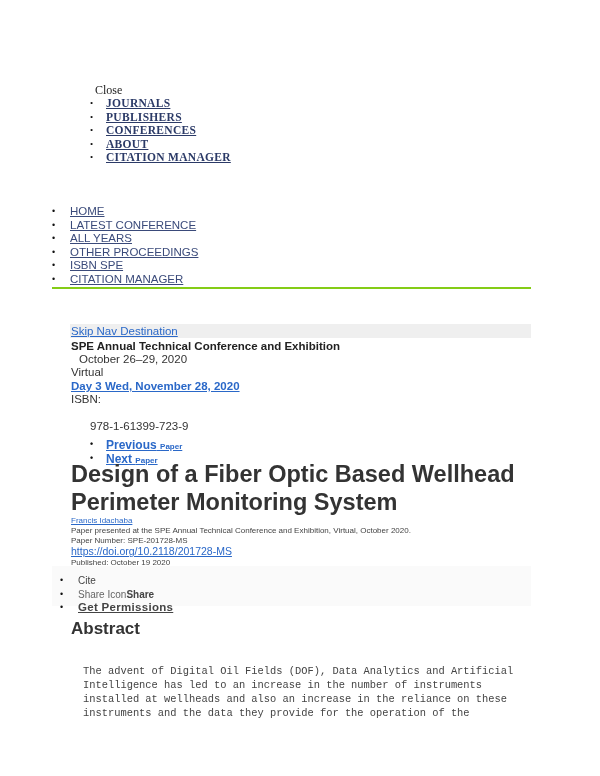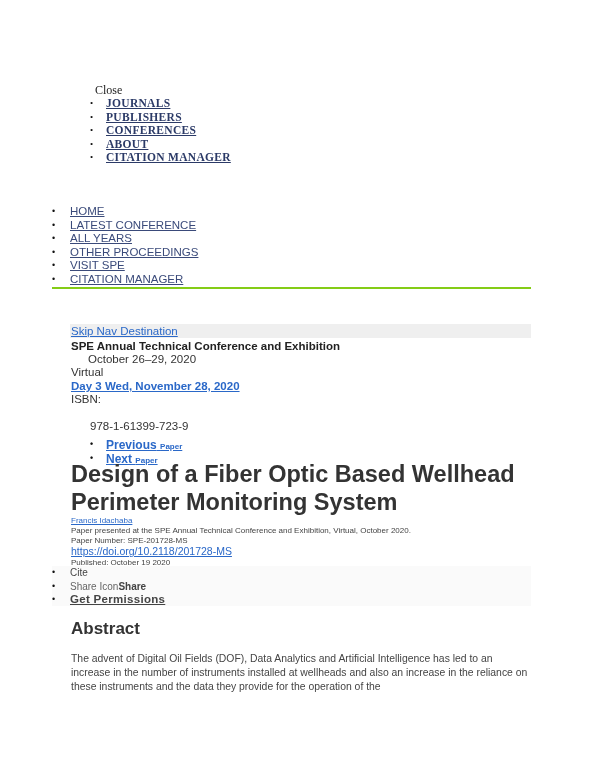--- a/index.html
+++ b/index.html
@@ -15,69 +15,69 @@
   
   .nav-list { position: absolute; left: 52px; top: 205px; width: 479px; margin: 0; padding: 0; list-style: none; border-bottom: 2px solid #84cc16; }
   .nav-list li { position: relative; height: 13.6px; line-height: 13.6px; padding-left: 18px; font-size: 11.5px; }
   .nav-list li::before { content: "•"; position: absolute; left: 0; top: 0; font-size: 9px; color: #111; }
   .nav-list a { color: #3a4a7a; text-decoration: underline; }
 
   
   .skip-band { position: absolute; left: 70px; top: 324px; width: 461px; height: 14px; background: #efefef; }
   .skip-link { position: absolute; left: 71px; top: 324px; font-size: 11.5px; color: #2a68c8; text-decoration: underline; line-height: 14px; }
   .conf-title { position: absolute; left: 71px; top: 339px; font-size: 11.5px; font-weight: bold; color: #222; line-height: 14px; }
-  .conf-dates { position: absolute; left: 88px; top: 352px; font-size: 11.5px; color: #333; line-height: 14px; }
+  .conf-dates { position: absolute; left: 79px; top: 352px; font-size: 11.5px; color: #333; line-height: 14px; }
   .conf-location { position: absolute; left: 71px; top: 365px; font-size: 11.5px; color: #333; line-height: 14px; }
   .day-link { position: absolute; left: 71px; top: 379px; font-size: 11.5px; font-weight: bold; color: #2a68c8; text-decoration: underline; line-height: 14px; }
   .isbn-label { position: absolute; left: 71px; top: 392px; font-size: 11.5px; color: #333; line-height: 14px; }
   .isbn-value { position: absolute; left: 71px; top: 419px; font-size: 11.5px; color: #333; line-height: 14px; margin-left: 19px; }
 
   .paper-nav { position: absolute; left: 90px; top: 433px; margin: 0; padding: 0; list-style: none; }
   .paper-nav li { position: relative; height: 13.5px; line-height: 22px; padding-left: 16px; font-weight: bold; }
   .paper-nav li::before { content: "•"; position: absolute; left: 0; top: 0; font-size: 9px; color: #111; }
   .paper-nav a { color: #2a68c8; text-decoration: underline; font-size: 12px; }
   .paper-nav a .small { font-size: 8px; }
 
   .article-title { position: absolute; left: 71px; top: 460px; width: 470px; margin: 0; font-size: 23.5px; line-height: 28px; font-weight: bold; color: #333; }
 
   .author-link { position: absolute; left: 71px; top: 515px; font-size: 8px; color: #2a68c8; text-decoration: underline; line-height: 11px; }
   .presented { position: absolute; left: 71px; top: 525px; font-size: 8px; color: #444; line-height: 11px; white-space: nowrap; }
   .paper-number { position: absolute; left: 71px; top: 535px; font-size: 8px; color: #444; line-height: 11px; }
   .doi-link { position: absolute; left: 71px; top: 545px; font-size: 10.5px; color: #2a68c8; text-decoration: underline; line-height: 13px; }
   .published { position: absolute; left: 71px; top: 557px; font-size: 8px; color: #444; line-height: 11px; }
 
   .tools-band { position: absolute; left: 52px; top: 566px; width: 479px; height: 40px; background: #fafafa; }
-  .tools { position: absolute; left: 52px; top: 566px; margin: 0; padding: 0; list-style: none; }
+  .tools { position: absolute; left: 52px; top: 566px; margin: 8px; padding: 0; list-style: none; }
   .tools li { position: relative; height: 13.5px; line-height: 13.5px; padding-left: 18px; font-size: 10px; color: #444; }
   .tools li::before { content: "•"; position: absolute; left: 0; top: 0; font-size: 9px; color: #111; }
   .tools .share-icon-label { color: #666; }
   .tools .share-text { font-weight: bold; color: #444; }
   .tools a.perm { font-size: 11.5px; font-weight: bold; color: #444; text-decoration: underline; letter-spacing: 0.3px; }
 
   .abstract-heading { position: absolute; left: 71px; top: 619px; margin: 0; font-size: 17px; font-weight: bold; color: #333; }
-  .abstract-body { position: absolute; left: 71px; top: 652px; width: 460px; margin: 0; font-size: 10.4px; line-height: 14px; color: #444; }
+  .abstract-body { position: absolute; left: 71px; top: 652px; width: 460px; margin: 12px; font-size: 10.4px; line-height: 14px; color: #444; font-family: Liberation Mono, monospace; }
 </style>
 </head>
 <body>
 
 <div class="close-label">Close</div>
 <ul class="top-menu">
   <li><a>JOURNALS</a></li>
   <li><a>PUBLISHERS</a></li>
   <li><a>CONFERENCES</a></li>
   <li><a>ABOUT</a></li>
   <li><a>CITATION MANAGER</a></li>
 </ul>
 
 <ul class="nav-list">
   <li><a>HOME</a></li>
   <li><a>LATEST CONFERENCE</a></li>
   <li><a>ALL YEARS</a></li>
   <li><a>OTHER PROCEEDINGS</a></li>
-  <li><a>VISIT SPE</a></li>
+  <li><a>ISBN SPE</a></li>
   <li><a>CITATION MANAGER</a></li>
 </ul>
 
 <div class="skip-band"></div>
 <a class="skip-link">Skip Nav Destination</a>
 <div class="conf-title">SPE Annual Technical Conference and Exhibition</div>
 <div class="conf-dates">October 26–29, 2020</div>
 <div class="conf-location">Virtual</div>
 <a class="day-link">Day 3 Wed, November 28, 2020</a>
 <div class="isbn-label">ISBN:</div>

